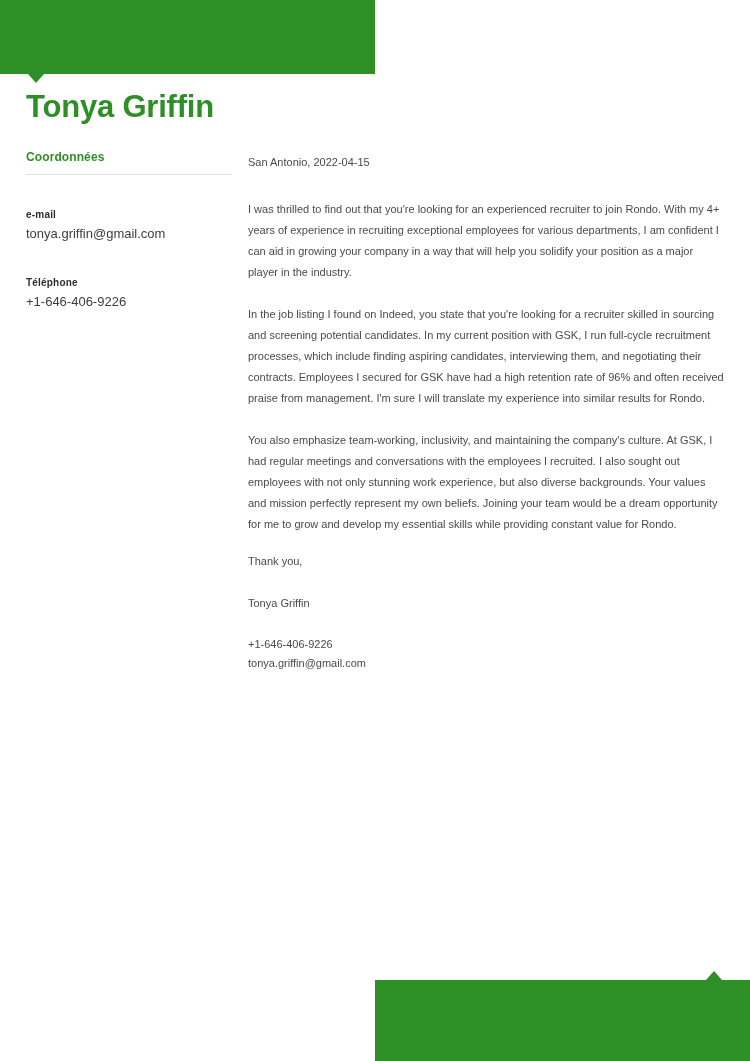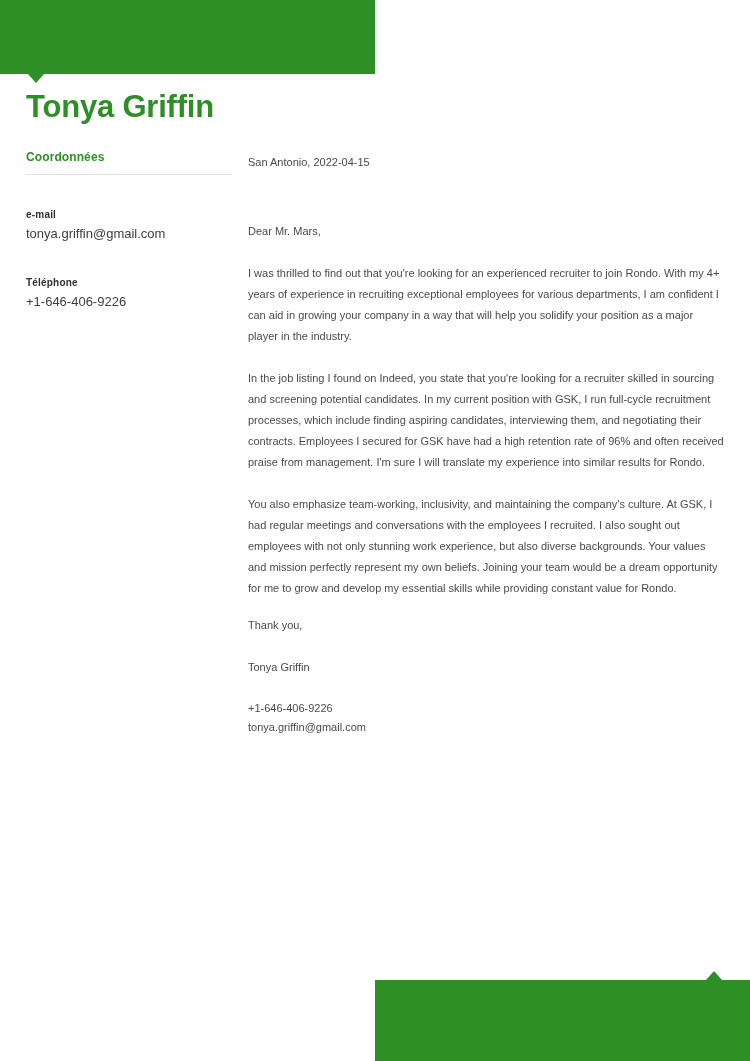--- a/index.html
+++ b/index.html
@@ -154,21 +154,20 @@
     <div class="contact-label">Téléphone</div>
     <div class="contact-value">+1-646-406-9226</div>
   </div>
 
 </div>
 
 <div class="letter">
   <div class="letter-date">San Antonio, 2022-04-15</div>
 
 
-  <div class="salutation">Dear Mr. Mars,</div>
 
   <div class="paragraph">I was thrilled to find out that you're looking for an experienced recruiter to join Rondo. With my 4+ years of experience in recruiting exceptional employees for various departments, I am confident I can aid in growing your company in a way that will help you solidify your position as a major player in the industry.</div>
   <div class="paragraph">In the job listing I found on Indeed, you state that you're looking for a recruiter skilled in sourcing and screening potential candidates. In my current position with GSK, I run full-cycle recruitment processes, which include finding aspiring candidates, interviewing them, and negotiating their contracts. Employees I secured for GSK have had a high retention rate of 96% and often received praise from management. I'm sure I will translate my experience into similar results for Rondo.</div>
   <div class="paragraph">You also emphasize team-working, inclusivity, and maintaining the company's culture. At GSK, I had regular meetings and conversations with the employees I recruited. I also sought out employees with not only stunning work experience, but also diverse backgrounds. Your values and mission perfectly represent my own beliefs. Joining your team would be a dream opportunity for me to grow and develop my essential skills while providing constant value for Rondo.</div>
 
   <div class="closing">Thank you,</div>
   <div class="sign-name">Tonya Griffin</div>
 
   <div class="sign-contact">
     <div>+1-646-406-9226</div>

